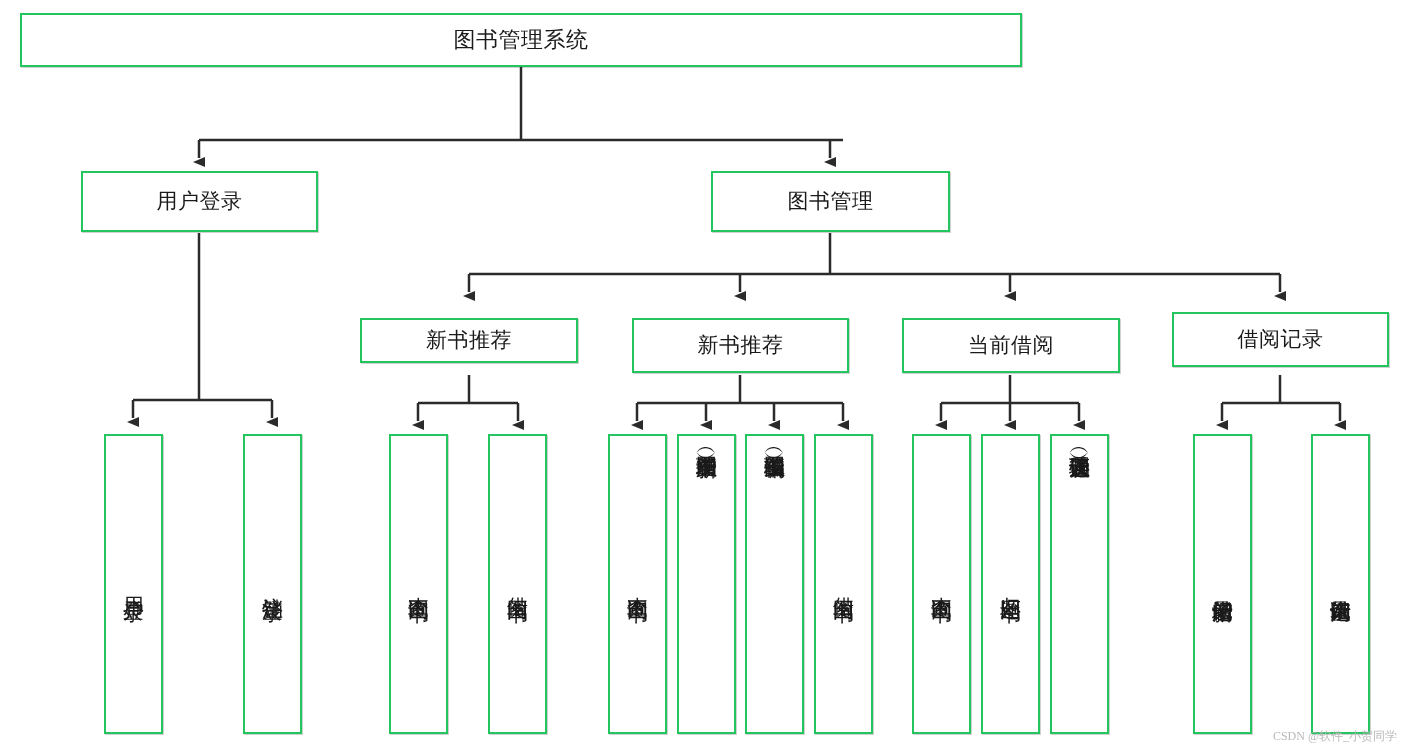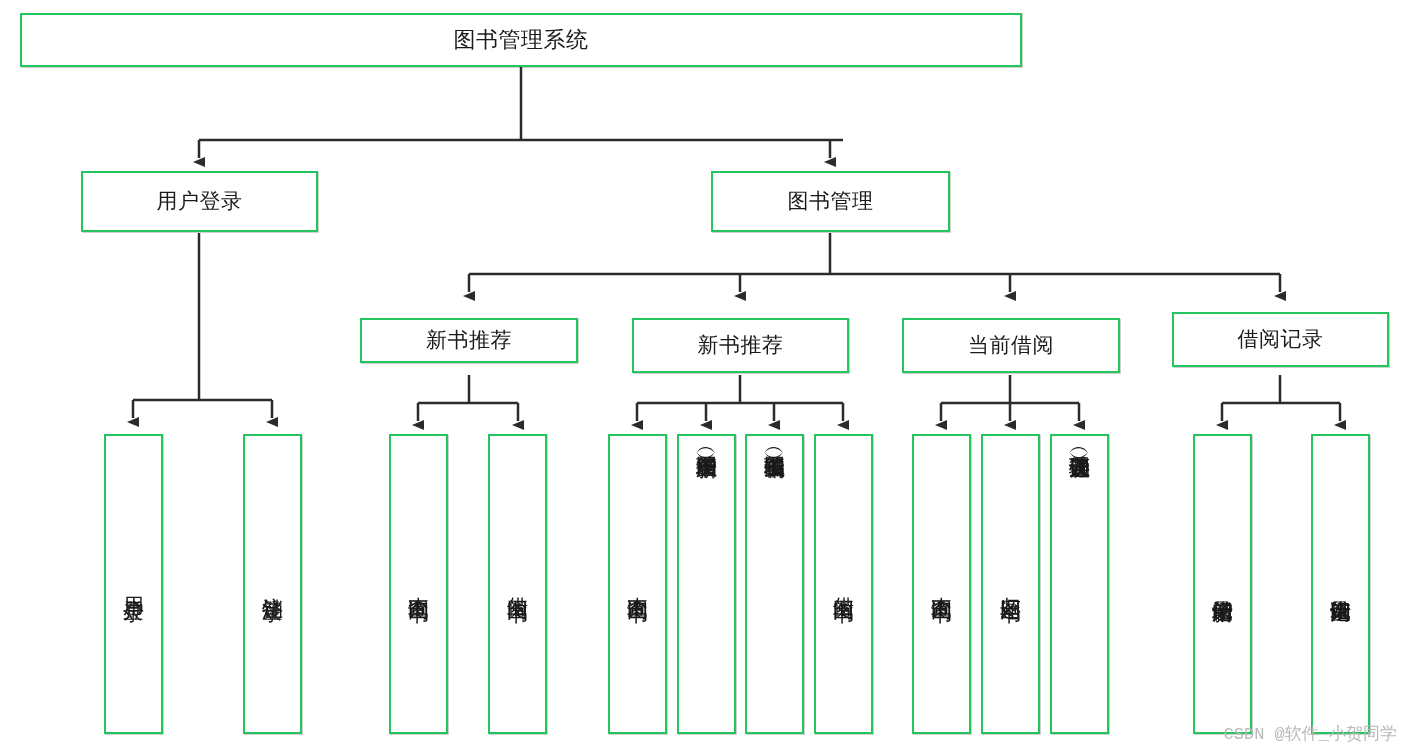--- a/index.html
+++ b/index.html
@@ -61,24 +61,24 @@
   }
   .node.vert.tall .label {
     font-size: 21px;
     letter-spacing: 0px;
   }
   .node.root .label { font-size: 22px; }
   .watermark {
     position: absolute;
     right: 8px;
     bottom: 2px;
-    font-size: 17px;
+    font-size: 12px;
     color: #b9b9b9;
     white-space: nowrap;
-    font-family: Liberation Mono, monospace;
+    font-family: Liberation Serif, serif;
   }
 </style>
 </head>
 <body>
 
 <div id="canvas">
 
   <svg id="edges" viewBox="0 0 1405 747">
     <defs>
       <marker id="arrow" markerWidth="10" markerHeight="12" refX="1" refY="6" orient="auto" markerUnits="userSpaceOnUse">

